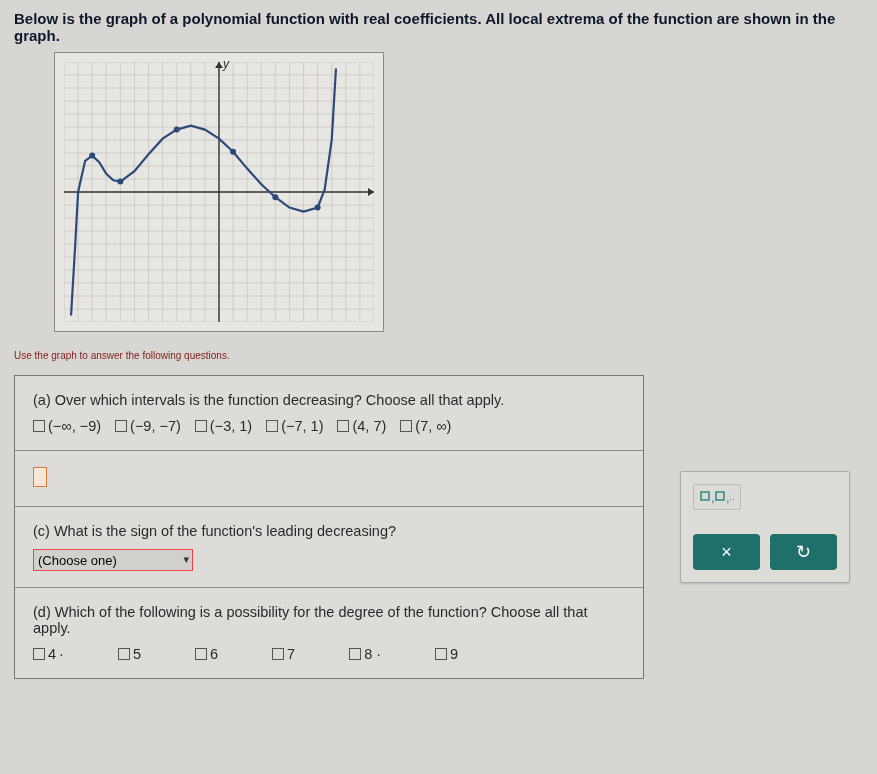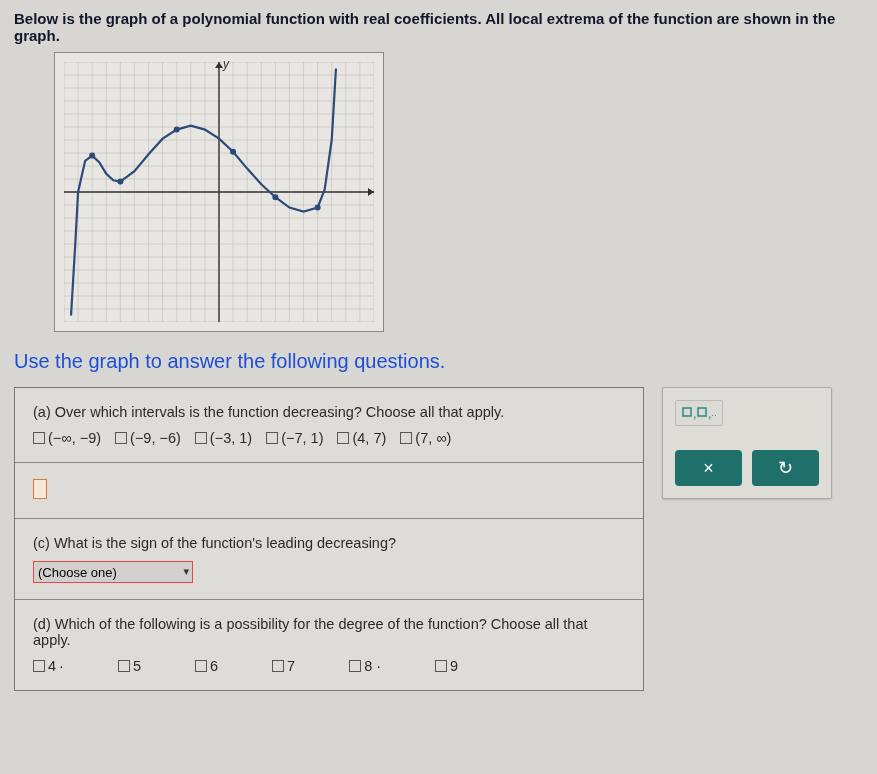--- a/index.html
+++ b/index.html
@@ -23,28 +23,28 @@
     width: 330px;
     height: 280px;
     margin-left: 40px;
     background: #e8e6e2;
     display: flex;
     align-items: center;
     justify-content: center;
     position: relative;
   }
   .instruction {
-    font-size: 20px;
-    color: #1d4ed8;
+    font-size: 10px;
+    color: #7f1d1d;
     margin: 18px 0 14px 0;
   }
   .main-row {
     display: flex;
-    align-items: flex-start;
-    gap: 18px;
+    align-items: center;
+    gap: 36px;
   }
   .question-box {
     border: 1px solid #777;
     background: #dedcd8;
     width: 630px;
     font-size: 14.5px;
     color: #2a2a2a;
   }
   .section {
     padding: 16px 18px;
@@ -194,21 +194,21 @@
 
     <div class="section">
       <div class="q-text">(a) Over which intervals is the function decreasing? Choose all that apply.</div>
       <div class="opts" id="opts-a">
           <span class="opt">
             <span class="cb"></span>
             <span>(−∞, −9)</span>
           </span>
           <span class="opt">
             <span class="cb"></span>
-            <span>(−9, −6)</span>
+            <span>(−9, −7)</span>
           </span>
           <span class="opt">
             <span class="cb"></span>
             <span>(−3, 1)</span>
           </span>
           <span class="opt">
             <span class="cb"></span>
             <span>(−7, 1)</span>
           </span>
           <span class="opt">

